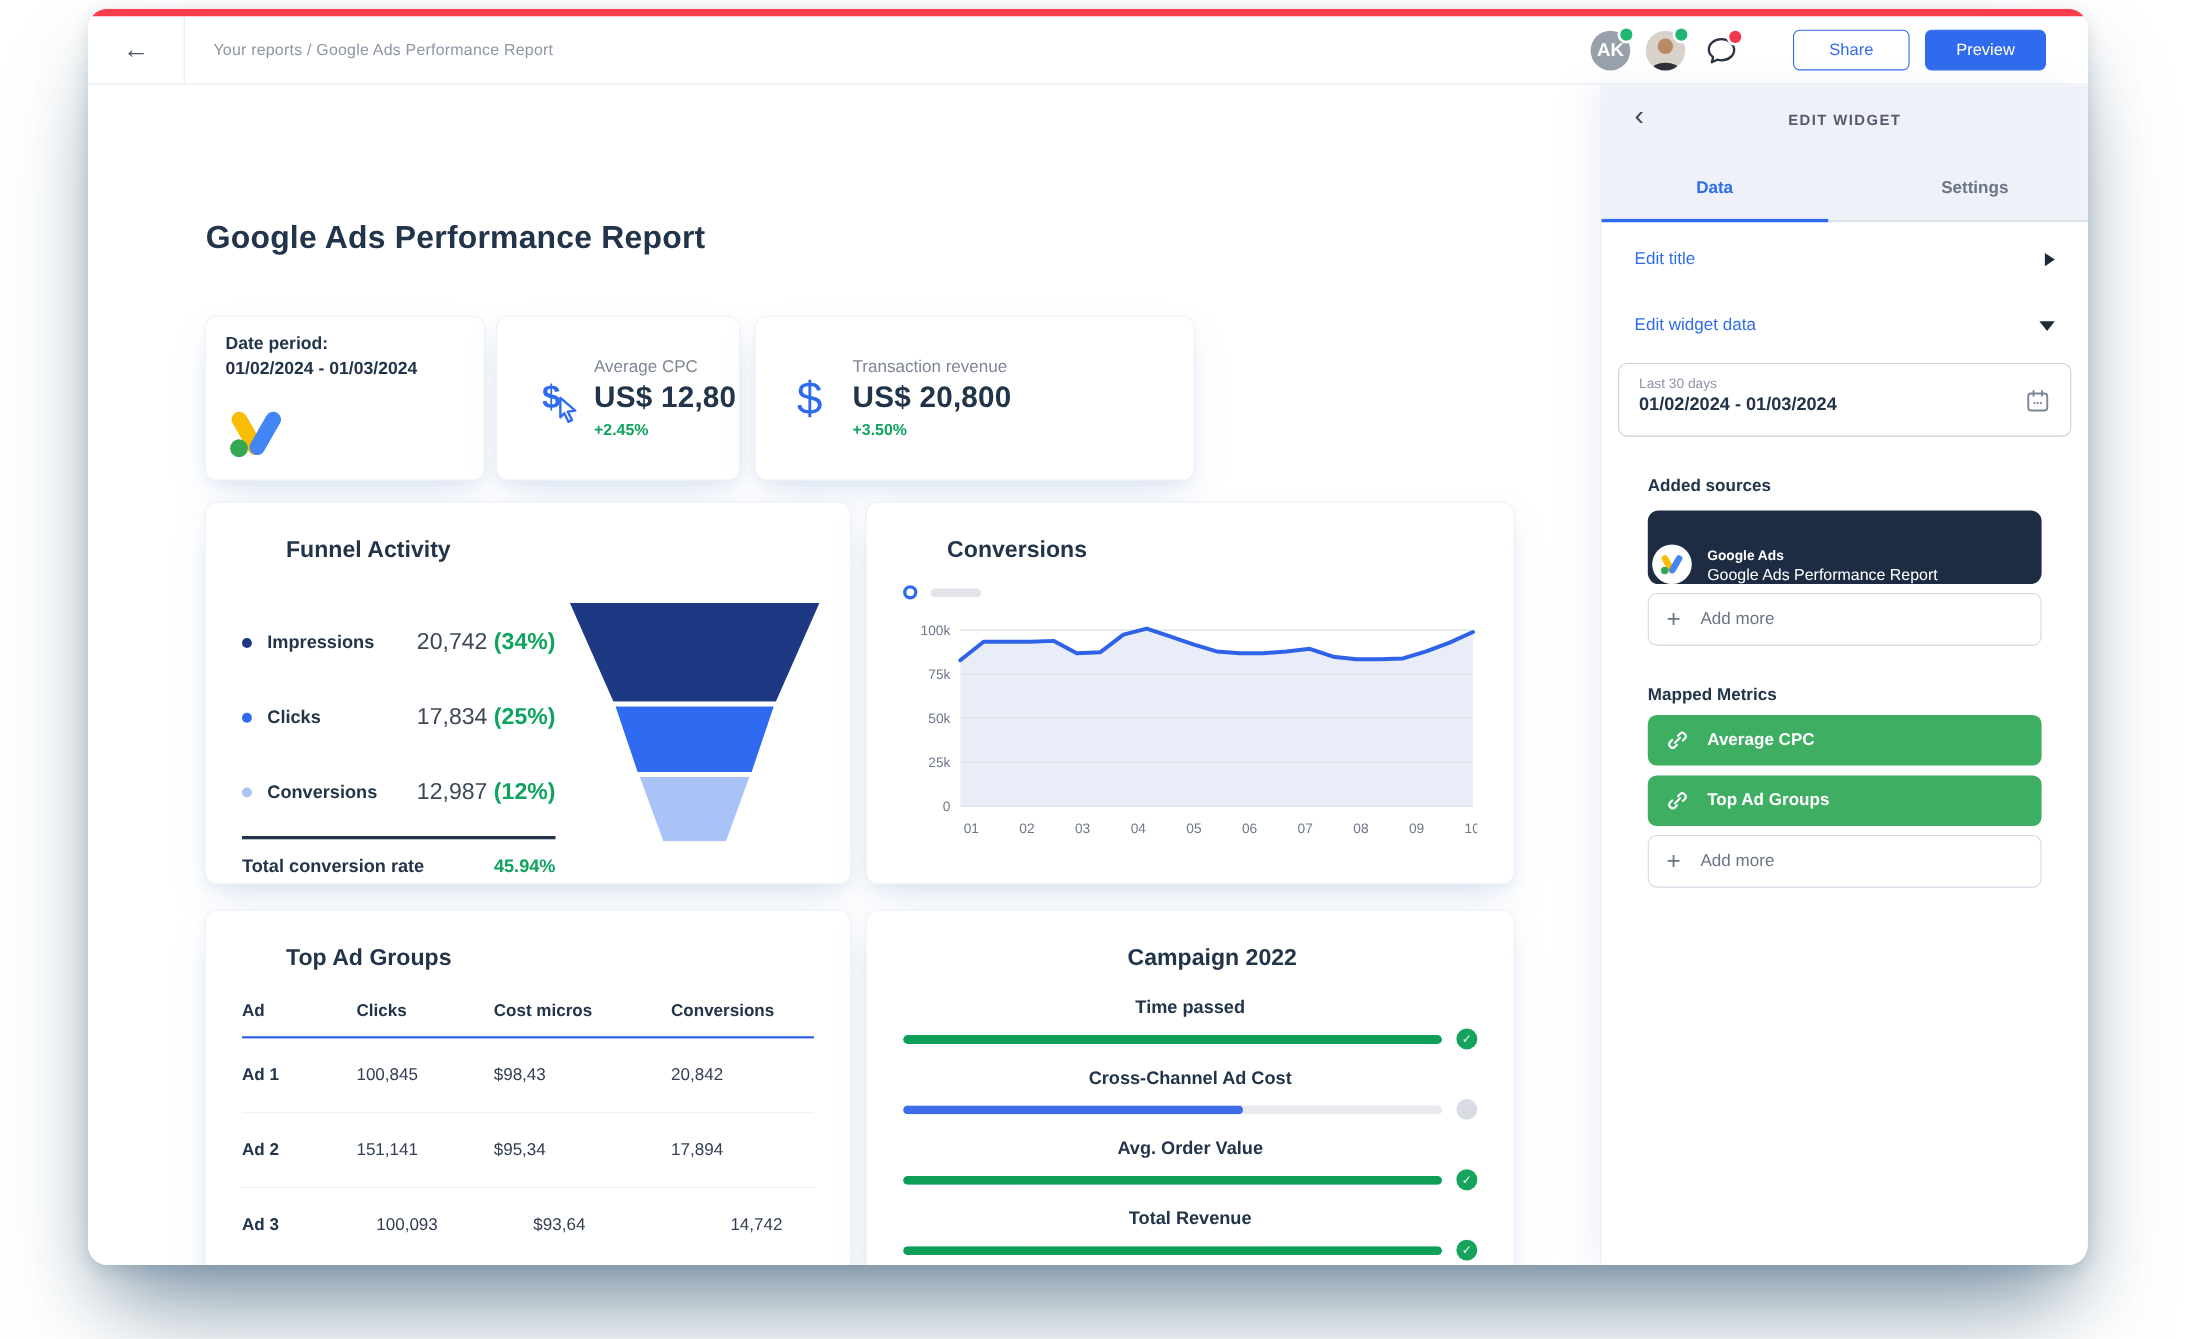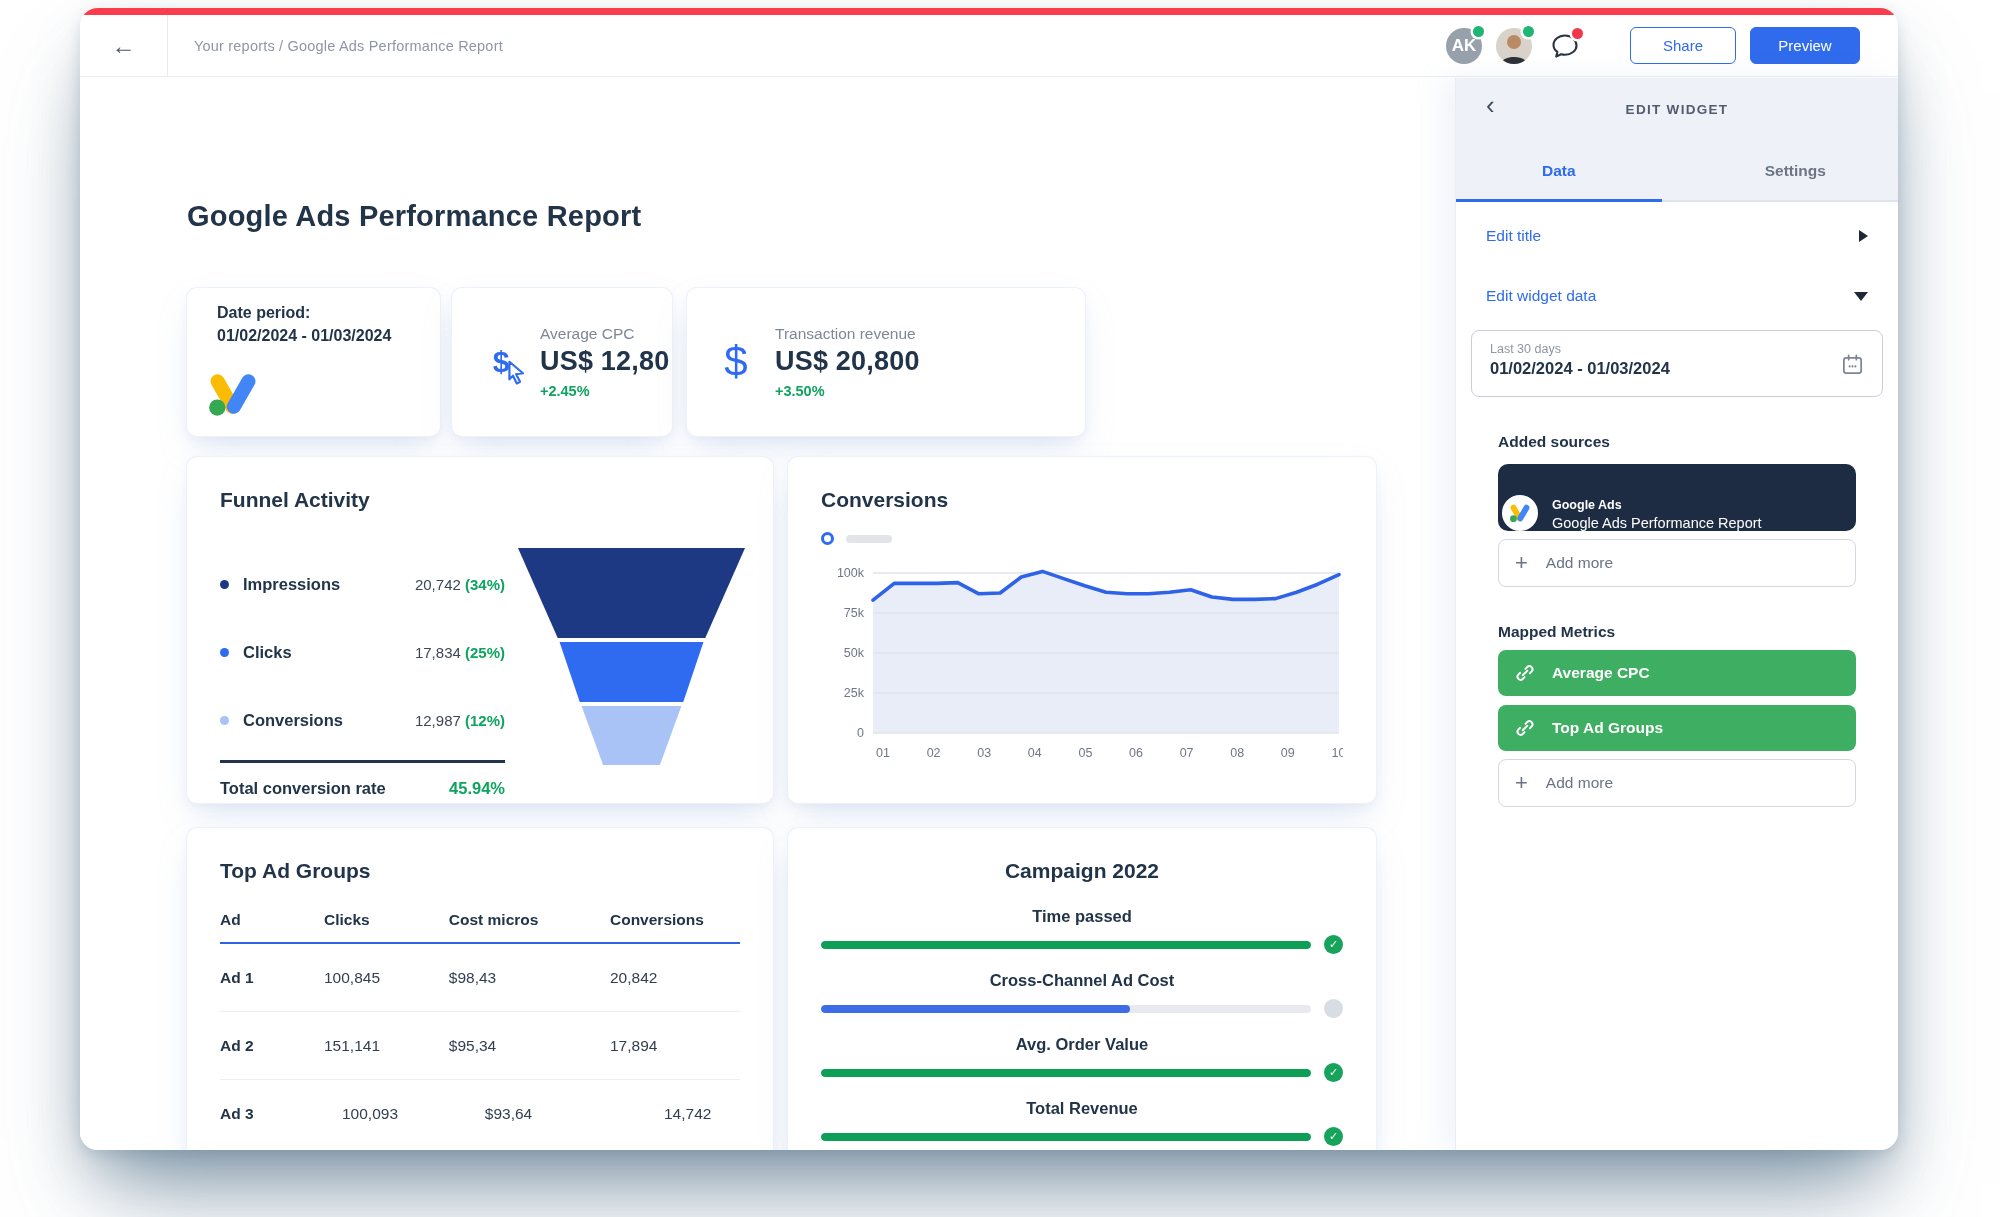--- a/index.html
+++ b/index.html
@@ -30,50 +30,50 @@
 
   
   .main { position:absolute; left:0; top:70px; width:1375px; height:1072px; background:#fff; }
   .page-title { position:absolute; left:107px; top:122px; font-size:29px; font-weight:bold; color:#223449; letter-spacing:.2px; }
 
   .card { position:absolute; background:#fff; border-radius:10px;
     box-shadow:0 0 0 1px #eef1f7, 0 16px 34px -8px rgba(154,177,219,.35), 0 4px 10px rgba(170,190,225,.14); }
 
   
   .kpi-row-y { top:210px; height:148px; }
-  .card-date { left:107px; width:253px; padding:14px 30px; }
+  .card-date { left:107px; width:253px; padding:14px 18px; }
   .card-cpc  { left:372px; width:220px; }
   .card-rev  { left:607px; width:398px; }
   .kpi-label-sm { font-size:16px; font-weight:bold; color:#223449; line-height:1.35; }
   .kpi-date-val { font-size:16px; font-weight:600; color:#223449; margin-top:3px; white-space:nowrap; }
   .gads-logo { position:absolute; left:20px; top:82px; }
   .kpi-flex { display:flex; align-items:center; justify-content:flex-start; height:100%; padding-left:22px; }
   .kpi-icon { width:54px; display:flex; align-items:center; justify-content:center; margin-right:12px; position:relative; }
   .kpi-stack {}
   .kpi-cat { font-size:15.5px; color:#7e8795; }
   .kpi-value { font-size:27px; font-weight:bold; color:#223449; margin-top:3px; letter-spacing:.2px; }
   .kpi-delta { font-size:14.5px; font-weight:bold; color:#0ea35f; margin-top:6px; }
   .dollar-big { font-size:42px; color:#2e6bf0; font-weight:500; }
   .dollar-med { font-size:30px; color:#2e6bf0; font-weight:bold; }
   .cursor-svg { position:absolute; right:-2px; bottom:-6px; }
 
   
-  .w-title { font-size:21px; font-weight:bold; color:#223449; }
+  .w-title { font-size:21px; font-weight:bold; color:#223449;margin-left:40px; }
   .widget { padding:31px 33px; }
   .funnel-card { left:107px; top:379px; width:586px; height:346px; }
   .conv-card   { left:708px; top:379px; width:588px; height:346px; }
   .table-card  { left:107px; top:750px; width:586px; height:334px; }
   .camp-card   { left:708px; top:750px; width:588px; height:334px;text-align:center; }
 
   
   .legend-col { width:285px; margin-top:38px; }
   .legend-row { display:flex; align-items:center; height:68px; }
   .legend-dot { width:9px; height:9px; border-radius:50%; margin-right:14px; flex:none; }
   .legend-label { font-size:16.5px; font-weight:bold; color:#223449; }
-  .legend-val { margin-left:auto; font-size:15px; color:#3c4757; white-space:nowrap; }
+  .legend-val { margin-left:auto; font-size:21px; color:#3c4757; white-space:nowrap; }
   .legend-val b { color:#0ea35f; }
   .funnel-divider { width:285px; height:2.5px; background:#223449; margin-top:6px; }
   .total-row { width:285px; display:flex; margin-top:16px; }
   .total-label { font-size:16.5px; font-weight:bold; color:#223449; }
   .total-val { margin-left:auto; font-size:16.5px; font-weight:bold; color:#0ea35f; }
   .funnel-shape { position:absolute; right:28px; top:91px; width:227px; height:217px; }
   .funnel-seg { width:100%; }
   .seg1 { height:90px; clip-path:polygon(0% 0%, 100% 0%, 82.5% 100%, 17.5% 100%); }
   .seg2 { height:60px; margin-top:4px; clip-path:polygon(18.3% 0%, 81.7% 0%, 72.8% 100%, 27.2% 100%); }
   .seg3 { height:59px; margin-top:4px; clip-path:polygon(28% 0%, 72% 0%, 62.5% 100%, 37.5% 100%); }

